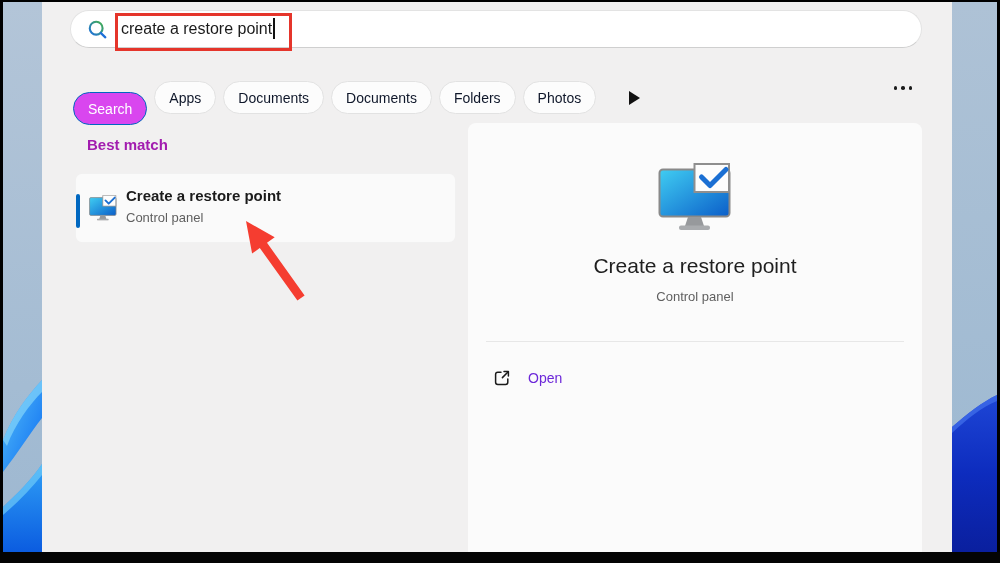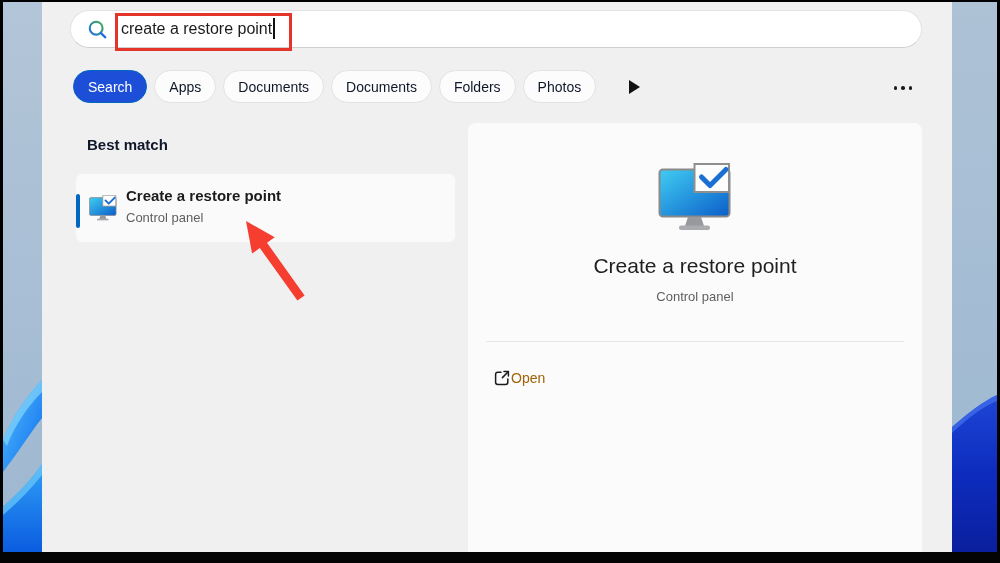--- a/index.html
+++ b/index.html
@@ -61,21 +61,21 @@
   .tab {
     height: 33px; padding: 0 14px;
     display: flex; align-items: center;
     background: #fcfcfc;
     border: 1px solid #e2e2e2;
     border-radius: 17px;
     font-size: 14px; color: #0f172a;
     cursor: pointer; white-space: nowrap;
   }
   .tab.active {
-    background: #1d4ed8; border-color: #0067c0; color: #ffffff;
+    background: #d946ef; border-color: #0067c0; color: #ffffff; margin-top: 22px;
   }
   .expand-btn {
     margin-left: 26px; width: 16px; height: 20px;
     display: flex; align-items: center; cursor: pointer;
   }
   .play-tri {
     width: 0; height: 0;
     border-top: 7px solid transparent;
     border-bottom: 7px solid transparent;
     border-left: 11px solid #111;
@@ -84,21 +84,21 @@
     position: absolute; left: 846px; top: 76px;
     width: 30px; height: 20px;
     display: flex; align-items: center; justify-content: center; gap: 4px;
     cursor: pointer;
   }
   .more-btn .dot { width: 3.5px; height: 3.5px; border-radius: 50%; background: #1b1b1b; }
 
   
   .best-match-heading {
     position: absolute; left: 45px; top: 134px;
-    font-size: 15px; font-weight: bold; color: #0f172a;
+    font-size: 15px; font-weight: bold; color: #a21caf;
   }
   .result-card {
     position: absolute; left: 33px; top: 171px;
     width: 381px; height: 70px;
     background: #fafafa;
     border: 1px solid rgba(0,0,0,0.035);
     border-radius: 7px;
     cursor: pointer;
   }
   .result-accent {
@@ -141,21 +141,21 @@
     position: absolute; left: 18px; right: 18px; top: 218px;
     height: 1px; background: #e7e7e7;
   }
   .open-row {
     position: absolute; left: 10px; top: 237px;
     width: 434px; height: 36px;
     display: flex; align-items: center;
     border-radius: 5px; cursor: pointer;
   }
   .open-icon { margin-left: 15px; width: 18px; height: 18px; }
-  .open-label { margin-left: 0; font-size: 14px; color: #a16207; }
+  .open-label { margin-left: 17px; font-size: 14px; color: #6d28d9; }
 
   
   .anno-arrow {
     position: absolute; left: 233px; top: 213px;
     width: 80px; height: 95px; z-index: 9; pointer-events: none;
   }
 
   
   .taskbar {
     position: absolute; left: 0; top: 552px;

